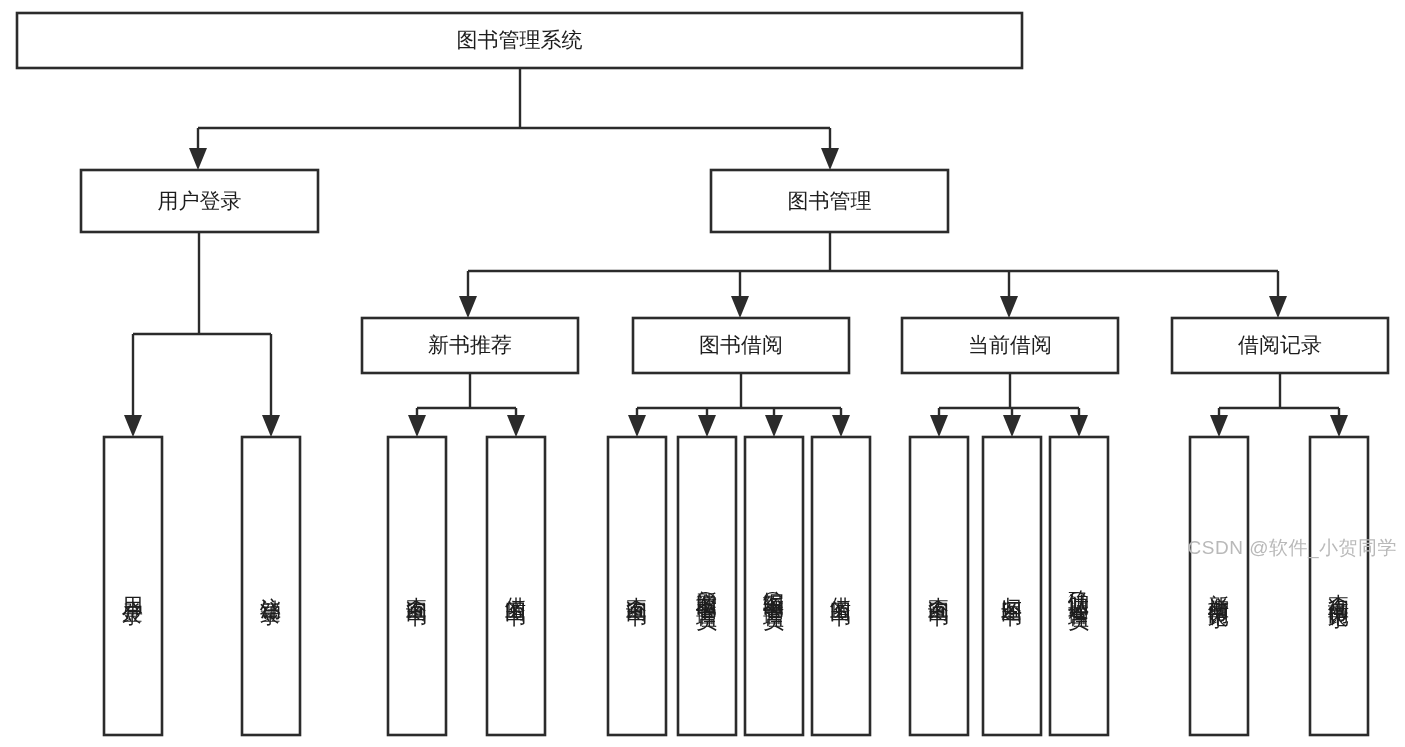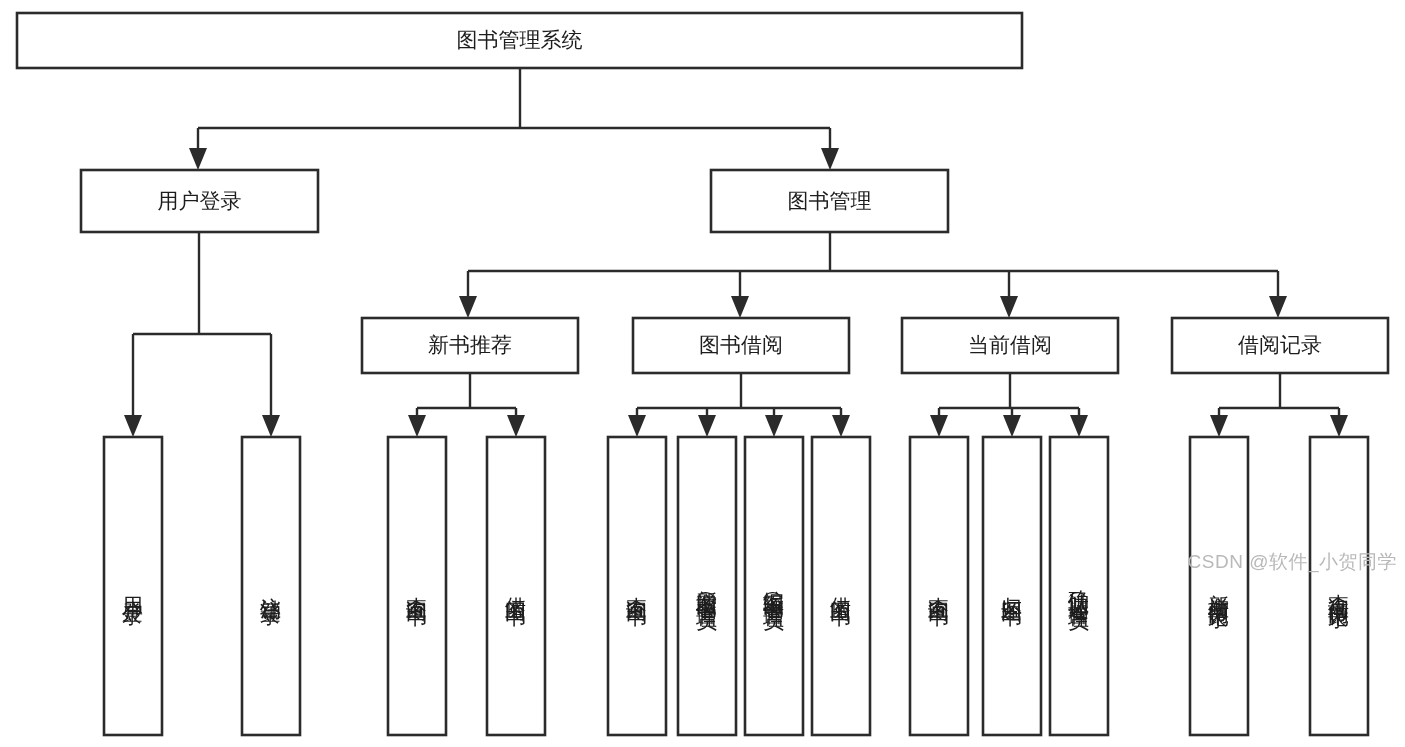--- a/index.html
+++ b/index.html
@@ -66,21 +66,21 @@
   .vlabel-wrap {
     width: 100%;
     height: 100%;
     display: flex;
     align-items: center;
     justify-content: center;
   }
   .watermark {
     position: absolute;
     right: 8px;
-    bottom: 6px;
+    bottom: 20px;
     font-family: "Liberation Sans", "DejaVu Sans", sans-serif;
     font-size: 19px;
     color: #b9b9b9;
     letter-spacing: 0.5px;
     white-space: nowrap;
     user-select: none;
   }
 </style>
 </head>
 <body>

